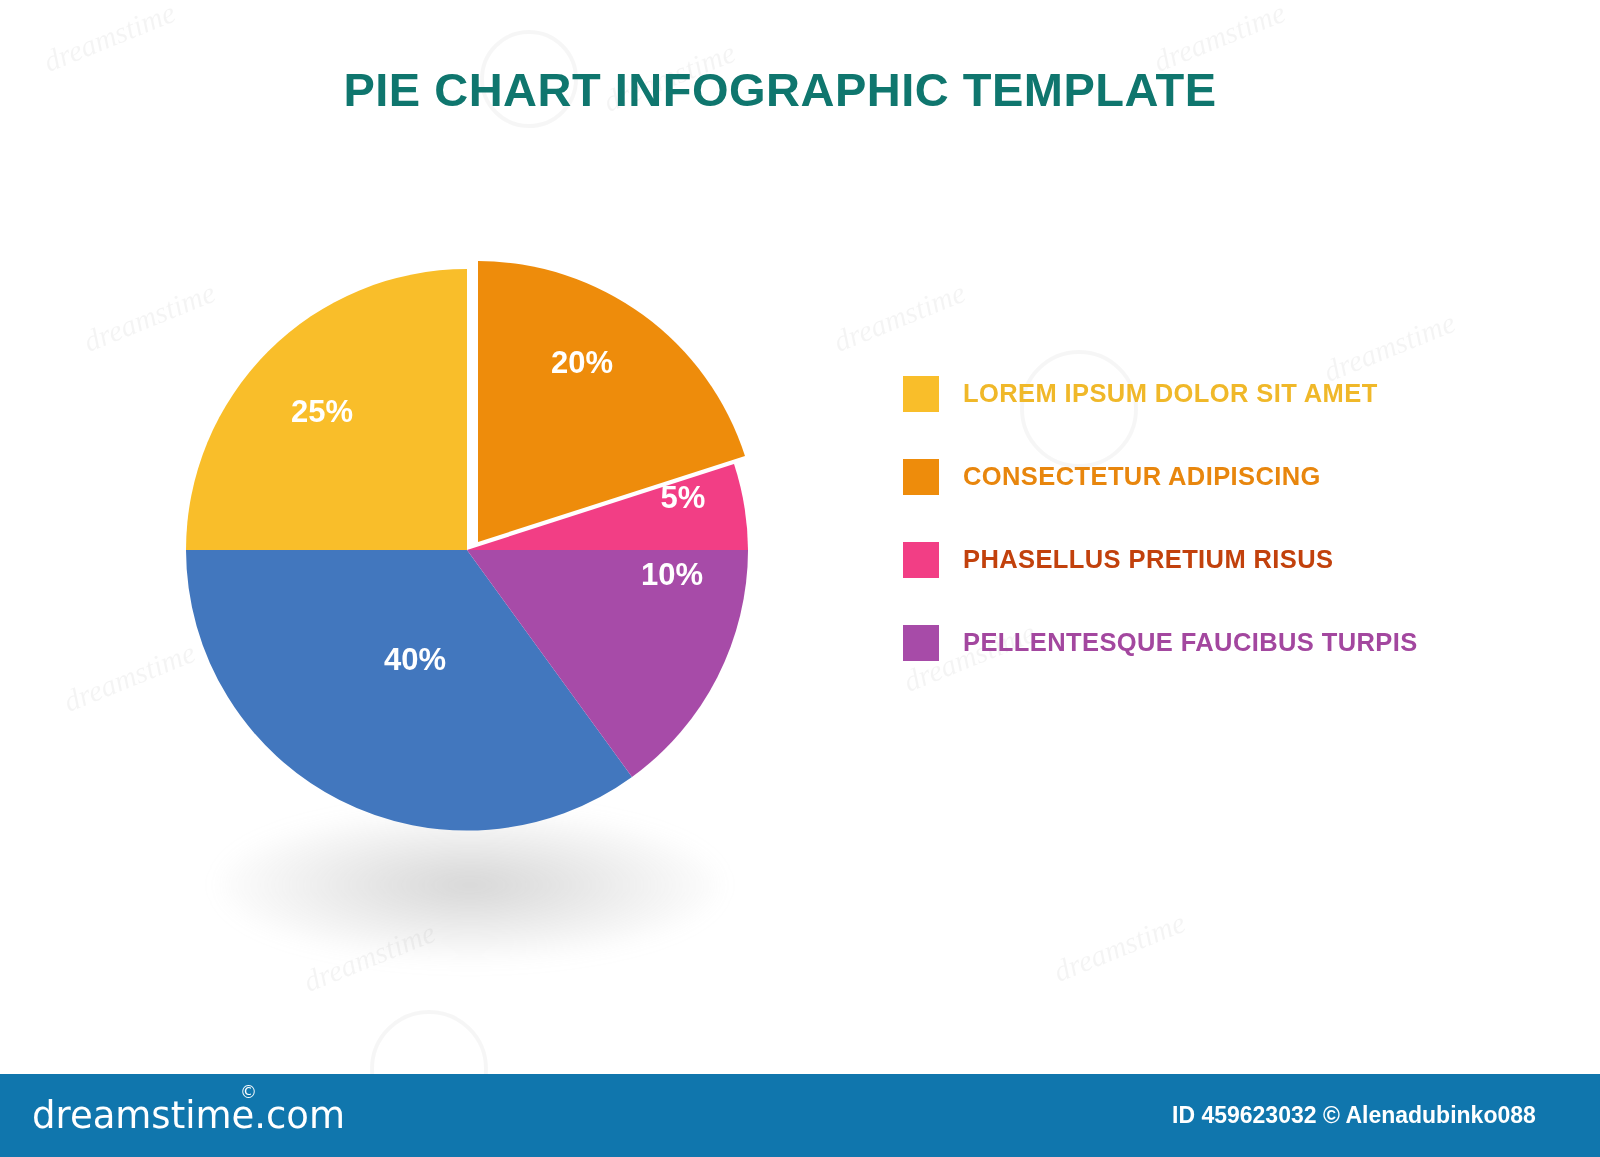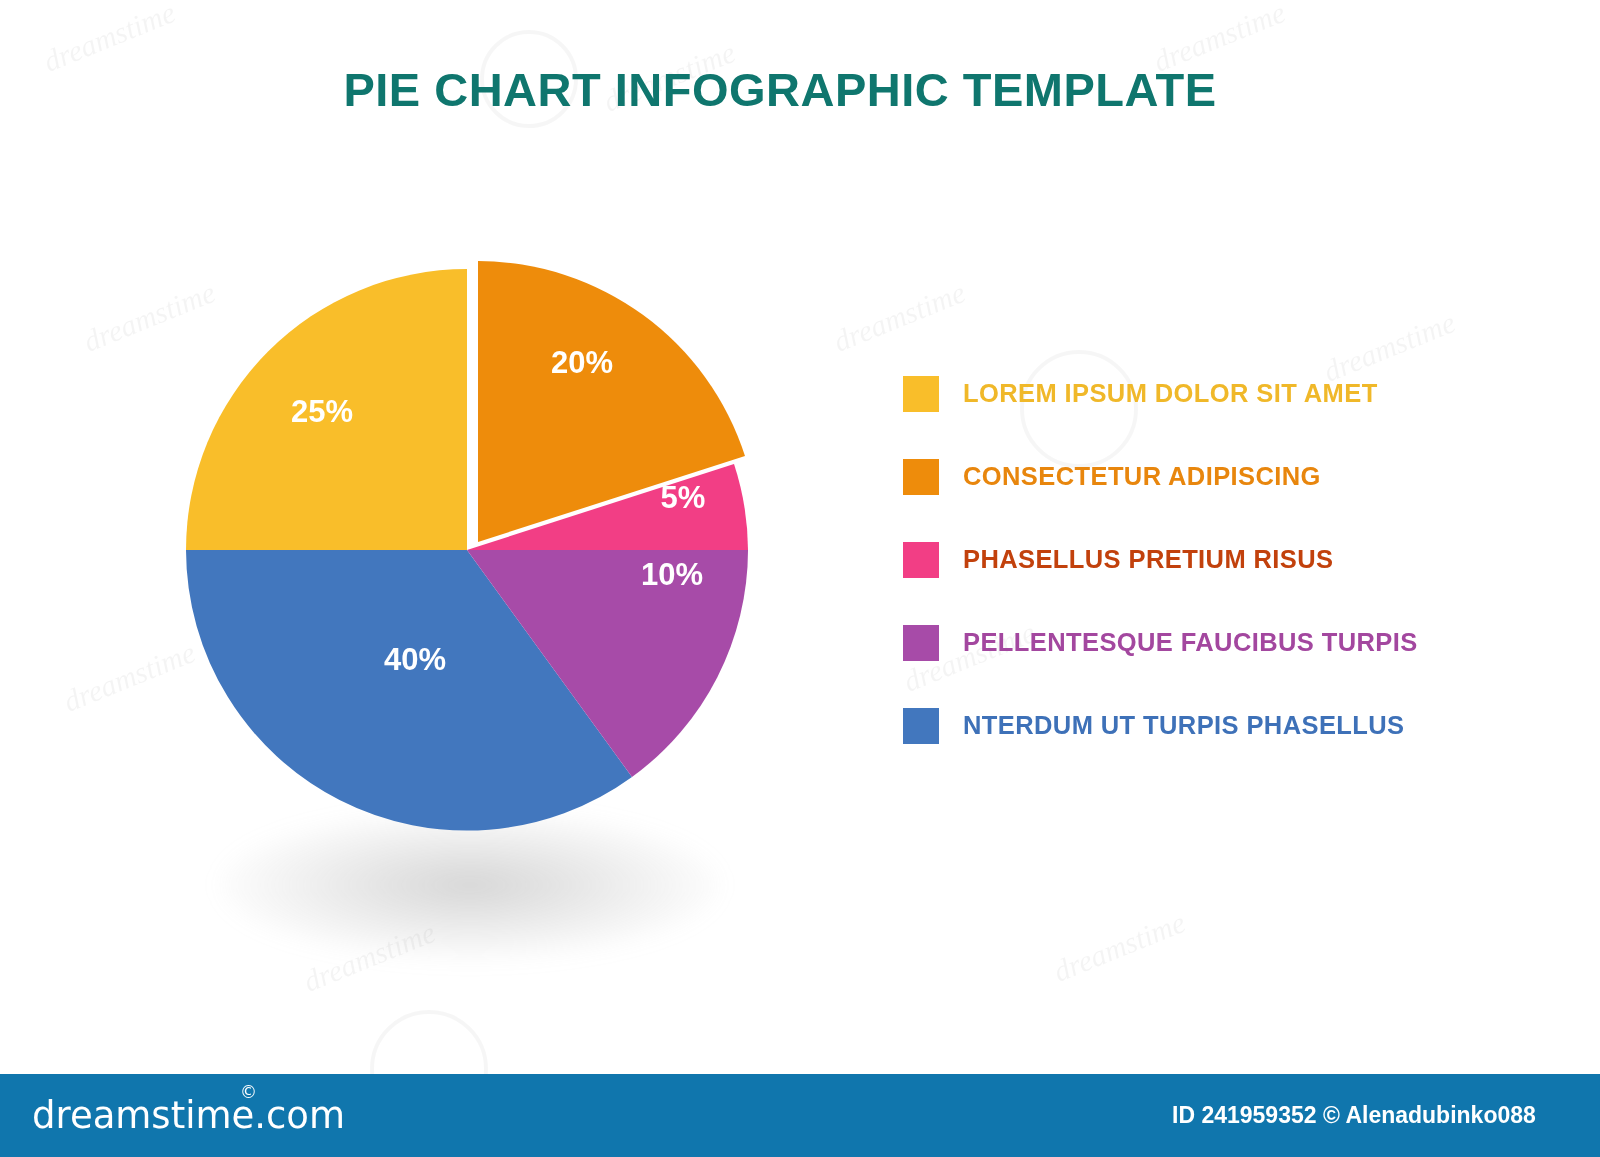--- a/index.html
+++ b/index.html
@@ -207,28 +207,24 @@
     <div class="legend-row">
       <span class="legend-swatch" style="background:#F23E85"></span>
       <span class="legend-label" style="color:#c2410c">PHASELLUS PRETIUM RISUS</span>
     </div>
 
     <div class="legend-row">
       <span class="legend-swatch" style="background:#A74BA8"></span>
       <span class="legend-label" style="color:#A3479F">PELLENTESQUE FAUCIBUS TURPIS</span>
     </div>
 
-    <div class="legend-row">
-      <span class="legend-swatch" style="background:#4277BE"></span>
-      <span class="legend-label" style="color:#3E71B8">NTERDUM UT TURPIS PHASELLUS</span>
-    </div>
 
   </div>
 
   <div id="footer">
     <div id="footer-logo">
       <span>dreamstime.com</span>
       <span id="footer-logo-mark">©</span>
     </div>
-    <div id="footer-credit">ID 241959352 © Alenadubinko088</div>
+    <div id="footer-credit">ID 459623032 © Alenadubinko088</div>
   </div>
 
 </div>
 
 </body></html>

